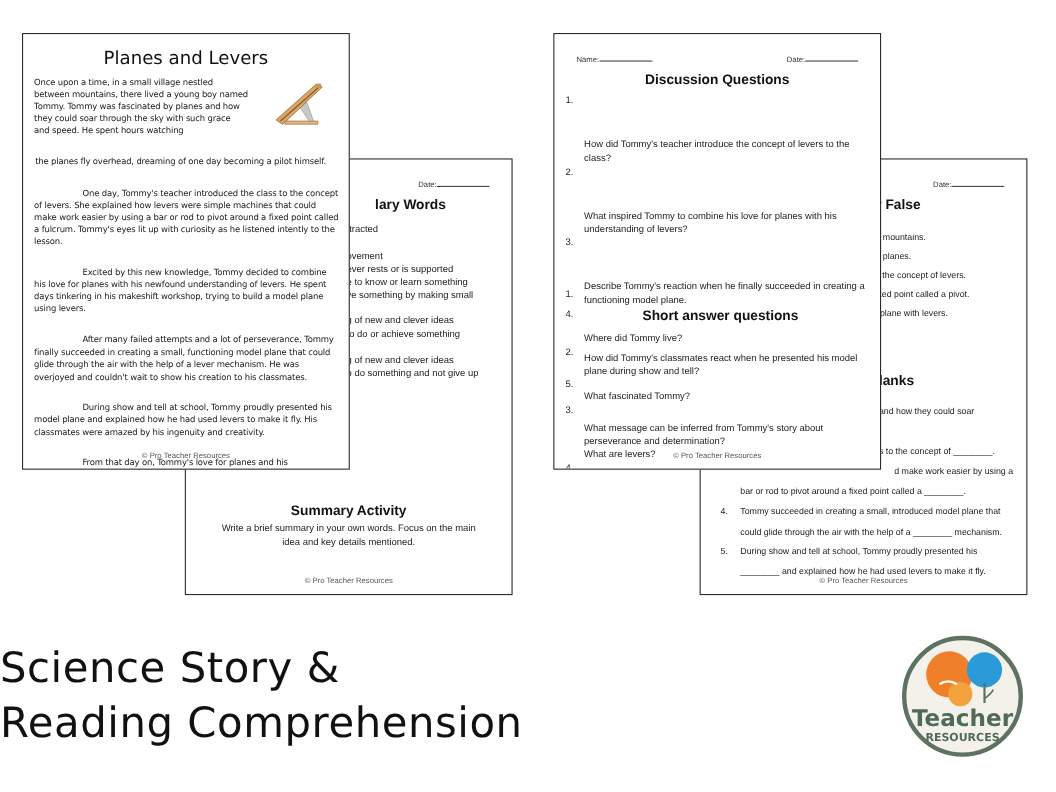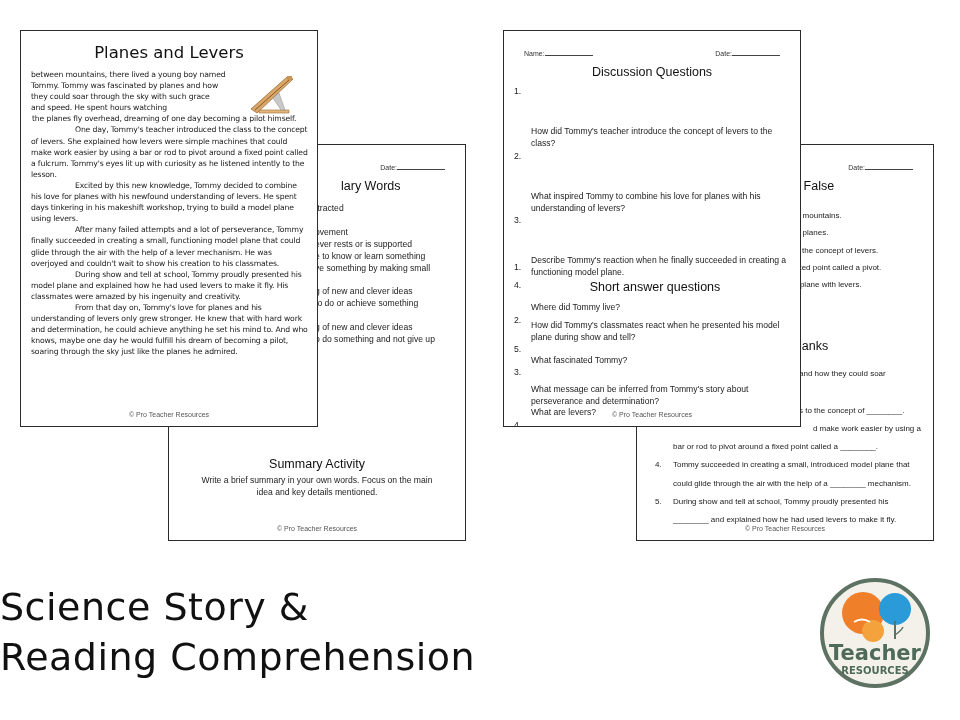--- a/index.html
+++ b/index.html
@@ -17,21 +17,21 @@
       text-align: center; font-size: 7px; color: #555;
       font-family: "Liberation Sans", sans-serif;
     }
     .date-line, .name-line {
       position: absolute; top: 18px; font-size: 7px; color: #333;
     }
     .date-line .blank, .name-line .blank {
       display: inline-block; width: 48px; border-bottom: 1px solid #444; height: 7px; vertical-align: baseline;
     }
     .sheet-title {
-      font-family: "Liberation Sans", sans-serif; font-weight: normal; font-size: 12.5px; text-align: center; color: #111;
+      font-family: "Liberation Sans", sans-serif; font-weight: bold; font-size: 12.5px; text-align: center; color: #111;
     }
 
     
     #vocab { left: 168px; top: 144px; width: 298px; height: 397px; }
     #vocab .date-line { right: 20px; }
     #vocab .sheet-title { position: absolute; top: 34px; left: 0; width: 296px; }
     #vocab .vocab-list { position: absolute; top: 58px; left: 20px; right: 14px; font-size: 8.6px; line-height: 11.9px; color: #222; }
     #vocab .vocab-list div { white-space: nowrap; }
     #vocab .summary-title { position: absolute; top: 312px; left: 0; width: 296px; }
     #vocab .summary-text { position: absolute; top: 329px; left: 30px; right: 30px; text-align: center; font-size: 8.6px; line-height: 12px; color: #222; }
@@ -45,21 +45,21 @@
     #tf .fib-title { position: absolute; top: 194px; left: 0; width: 296px; }
     #tf .fib-list { position: absolute; top: 220px; left: 14px; right: 12px; font-size: 8px; line-height: 18.3px; color: #222; }
     #tf .fib-item { display: flex; }
     #tf .fib-num { width: 22px; flex: none; text-align: left; padding-left: 4px; }
     #tf .fib-text { flex: 1; }
 
     
     #story { left: 20px; top: 30px; width: 298px; height: 397px; font-family: "DejaVu Sans", sans-serif; }
     #story .story-title { position: absolute; top: 12px; left: 0; width: 296px; text-align: center; font-size: 16.5px; color: #111; font-family: "DejaVu Sans", sans-serif; }
     #story .story-body { position: absolute; top: 38px; left: 10px; right: 8px; font-size: 7.7px; line-height: 11.1px; color: #1a1a1a; letter-spacing: -0.15px; }
-    #story .story-body p { text-indent: 0; }
+    #story .story-body p { text-indent: 0; margin-top: 17px; }
     #story .story-body p.ind { text-indent: 44px; }
     #story .lever-img { position: absolute; top: 42px; right: 22px; width: 46px; height: 42px; }
     #story .first-lines div { white-space: nowrap; }
 
     
     #discuss { left: 503px; top: 30px; width: 298px; height: 397px; }
     #discuss .name-line { left: 20px; }
     #discuss .date-line { right: 20px; }
     #discuss .disc-title { position: absolute; top: 34px; left: 0; width: 296px; }
     #discuss .q-list { position: absolute; top: 54px; left: 10px; right: 8px; font-size: 8.6px; line-height: 12px; color: #222; }
@@ -150,20 +150,21 @@
   <div class="story-title">Planes and Levers</div>
   <svg class="lever-img" viewBox="0 0 46 42">
     <polygon points="2,36 38,4 44,6 8,40" fill="#d9a76a" stroke="#a0703a" stroke-width="0.8"></polygon>
     <line x1="6" y1="37" x2="40" y2="7" stroke="#8a5a26" stroke-width="1"></line>
     <polygon points="10,40 40,40 40,37 10,37" fill="#e2b57c" stroke="#a0703a" stroke-width="0.6"></polygon>
     <polygon points="24,25 30,20 36,37 32,37" fill="#c9c9c9" stroke="#888" stroke-width="0.5"></polygon>
     <rect x="38" y="3" width="5" height="4" fill="#c99455"></rect>
   </svg>
   <div class="story-body">
     <div class="first-lines">
+      <div>Once upon a time, in a small village nestled</div>
       <div>between mountains, there lived a young boy named</div>
       <div>Tommy. Tommy was fascinated by planes and how</div>
       <div>they could soar through the sky with such grace</div>
       <div>and speed. He spent hours watching</div>
     </div>
     <p style="padding-left:1px;">the planes fly overhead, dreaming of one day becoming a pilot himself.</p>
     <p class="ind">One day, Tommy's teacher introduced the class to the concept of levers. She explained how levers were simple machines that could make work easier by using a bar or rod to pivot around a fixed point called a fulcrum.  Tommy's eyes lit up with curiosity as he listened intently to the lesson.</p>
     <p class="ind">Excited by this new knowledge, Tommy decided to combine his love for planes with his newfound understanding of levers. He spent days tinkering in his makeshift workshop, trying to build a model plane using levers.</p>
     <p class="ind">After many failed attempts and a lot of perseverance, Tommy finally succeeded in creating a small, functioning model plane that could glide through the air with the help of a lever mechanism. He was overjoyed and couldn't wait to show his creation to his classmates.</p>
     <p class="ind">During show and tell at school, Tommy proudly presented his model plane and explained how he had used levers to make it fly. His classmates were amazed by his ingenuity and creativity.</p>

